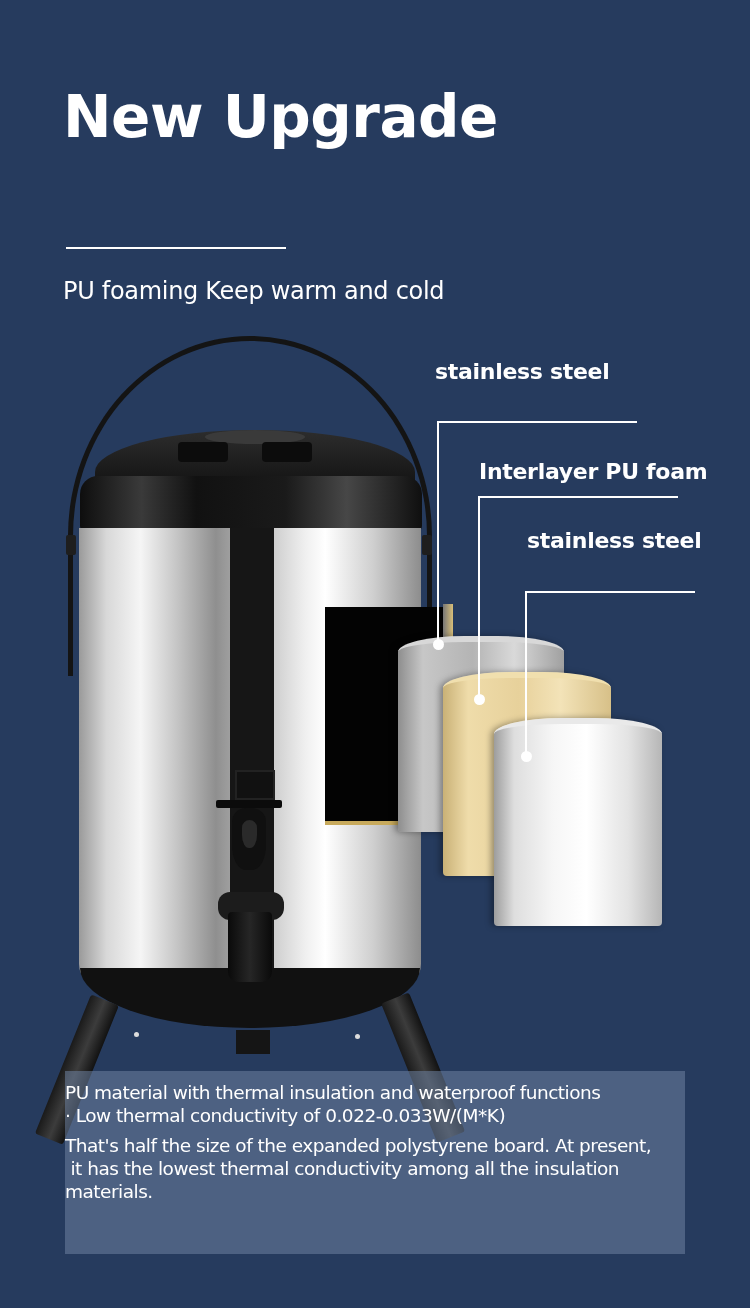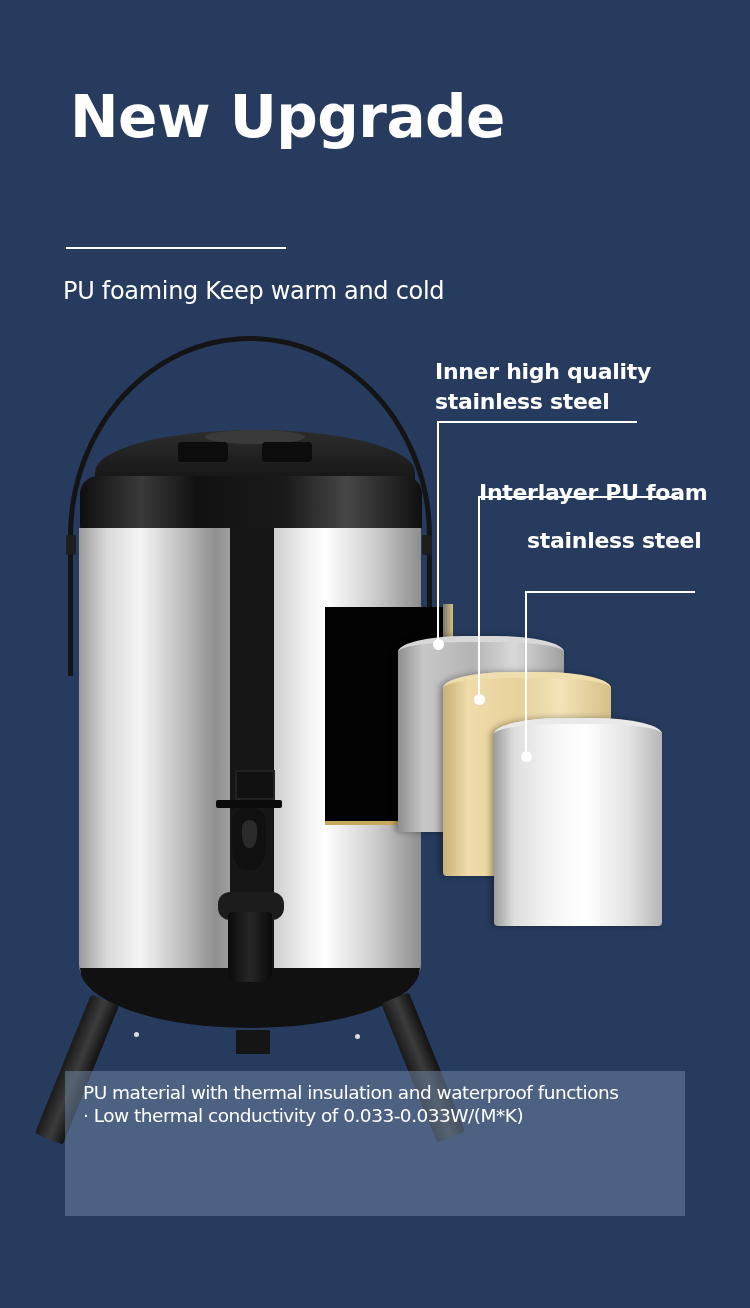--- a/index.html
+++ b/index.html
@@ -1,20 +1,20 @@
 <!DOCTYPE html>
 <html><head>
 <meta charset="utf-8">
 <style>
   * { margin: 0; padding: 0; box-sizing: border-box; }
   html, body { width: 750px; height: 1308px; overflow: hidden; background: #263b5e; }
   body { position: relative; font-family: "DejaVu Sans", "Liberation Sans", sans-serif; color: #ffffff; }
 
   .headline { position: absolute; left: 63px; top: 82px; font-size: 58px; font-weight: bold; line-height: 70px; letter-spacing: -0.5px; }
-  .headline div { white-space: nowrap; margin-left: 7px; }
+  .headline div { white-space: nowrap; }
   .title-rule { position: absolute; left: 66px; top: 247px; width: 220px; height: 2px; background: #ffffff; }
   .subtitle { position: absolute; left: 63px; top: 275px; font-size: 24px; line-height: 32px; white-space: nowrap; letter-spacing: -0.3px; }
 
   .callout-label { position: absolute; font-size: 22px; line-height: 30px; font-weight: bold; white-space: nowrap; letter-spacing: -0.3px; }
   .callout-line-h { position: absolute; height: 2px; background: #fff; }
   .callout-line-v { position: absolute; width: 2px; background: #fff; }
   .callout-dot { position: absolute; width: 11px; height: 11px; border-radius: 50%; background: #fff; }
 
   
   .product { position: absolute; left: 0; top: 0; width: 750px; height: 1308px; pointer-events: none; }
@@ -40,21 +40,21 @@
   .faucet-heart { position: absolute; left: 232px; top: 808px; width: 34px; height: 62px; background: #101010; border-radius: 14px 14px 40% 40%; }
   .faucet-heart-win { position: absolute; left: 242px; top: 820px; width: 15px; height: 28px; background: #2a2a2a; border-radius: 8px 8px 50% 50%; }
   .faucet-knob { position: absolute; left: 218px; top: 892px; width: 66px; height: 28px; background: #1c1c1c; border-radius: 12px; }
   .faucet-nozzle { position: absolute; left: 228px; top: 912px; width: 44px; height: 70px; background: linear-gradient(90deg,#0a0a0a,#262626,#0a0a0a); border-radius: 4px 4px 10px 10px; }
 
   .layer { position: absolute; border-radius: 4px; box-shadow: -3px 0 6px rgba(0,0,0,0.35); }
   .layer-inner { left: 398px; top: 636px; width: 166px; height: 196px; background: linear-gradient(90deg,#8e8e8e 0%,#c7c7c7 15%,#b4b4b4 45%,#d9d9d9 70%,#a0a0a0 100%); border-top: 6px solid #d8d8d8; border-radius: 40% 40% 4px 4px / 16px 16px 4px 4px; }
   .layer-foam { left: 443px; top: 672px; width: 168px; height: 204px; background: linear-gradient(90deg,#c9b176 0%,#efdcaa 15%,#e7d19b 45%,#f3e3b8 70%,#d7c088 100%); border-top: 6px solid #f0dfae; border-radius: 40% 40% 4px 4px / 16px 16px 4px 4px; }
   .layer-outer { left: 494px; top: 718px; width: 168px; height: 208px; background: linear-gradient(90deg,#9d9d9d 0%,#dedede 12%,#f6f6f6 35%,#ffffff 55%,#e3e3e3 80%,#b6b6b6 100%); border-top: 6px solid #e9e9e9; border-radius: 40% 40% 4px 4px / 16px 16px 4px 4px; }
 
-  .info-box { position: absolute; left: 65px; top: 1071px; width: 620px; height: 145px; background: rgba(110,130,160,0.55); padding: 10px 12px 0 18px; }
+  .info-box { position: absolute; left: 65px; top: 1071px; width: 620px; height: 183px; background: rgba(110,130,160,0.55); padding: 10px 12px 0 0; }
   .info-line { font-size: 18.5px; line-height: 23px; white-space: nowrap; letter-spacing: -0.5px; }
   .info-gap { height: 7px; }
   .info-gap2 { height: 9px; }
 </style>
 </head>
 <body>
 
 <div class="headline">
   <div>New Upgrade</div>
 </div>
@@ -87,39 +87,41 @@
   <div class="faucet-heart-win"></div>
   <div class="faucet-knob"></div>
   <div class="faucet-nozzle"></div>
 
   <div class="layer layer-inner"></div>
   <div class="layer layer-foam"></div>
   <div class="layer layer-outer"></div>
 </div>
 
 <div class="callout-label" style="left:435px; top:357px;">
-  <div>Inner high quality</div>
   <div>stainless steel</div>
 </div>
 <div class="callout-line-h" style="left:437px; top:421px; width:200px;"></div>
 <div class="callout-line-v" style="left:437px; top:421px; height:222px;"></div>
 <div class="callout-dot" style="left:433px; top:639px;"></div>
 
-<div class="callout-label" style="left:479px; top:478px;">
+<div class="callout-label" style="left:479px; top:457px;">
   <div>Interlayer PU foam</div>
 </div>
 <div class="callout-line-h" style="left:478px; top:496px; width:200px;"></div>
 <div class="callout-line-v" style="left:478px; top:496px; height:202px;"></div>
 <div class="callout-dot" style="left:474px; top:694px;"></div>
 
 <div class="callout-label" style="left:527px; top:526px;">
   <div>stainless steel</div>
 </div>
 <div class="callout-line-h" style="left:525px; top:591px; width:170px;"></div>
 <div class="callout-line-v" style="left:525px; top:591px; height:162px;"></div>
 <div class="callout-dot" style="left:521px; top:751px;"></div>
 
 <div class="info-box">
   <div class="info-line">PU material with thermal insulation and waterproof functions</div>
-  <div class="info-line">· Low thermal conductivity of 0.033-0.033W/(M*K)</div>
+  <div class="info-line">· Low thermal conductivity of 0.022-0.033W/(M*K)</div>
   <div class="info-gap"></div>
+  <div class="info-line">That's half the size of the expanded polystyrene board. At present,</div>
+  <div class="info-line" style="white-space:pre;"> it has the lowest thermal conductivity among all the insulation</div>
+  <div class="info-line">materials.</div>
   <div class="info-gap2"></div>
 </div>
 
 </body></html>

